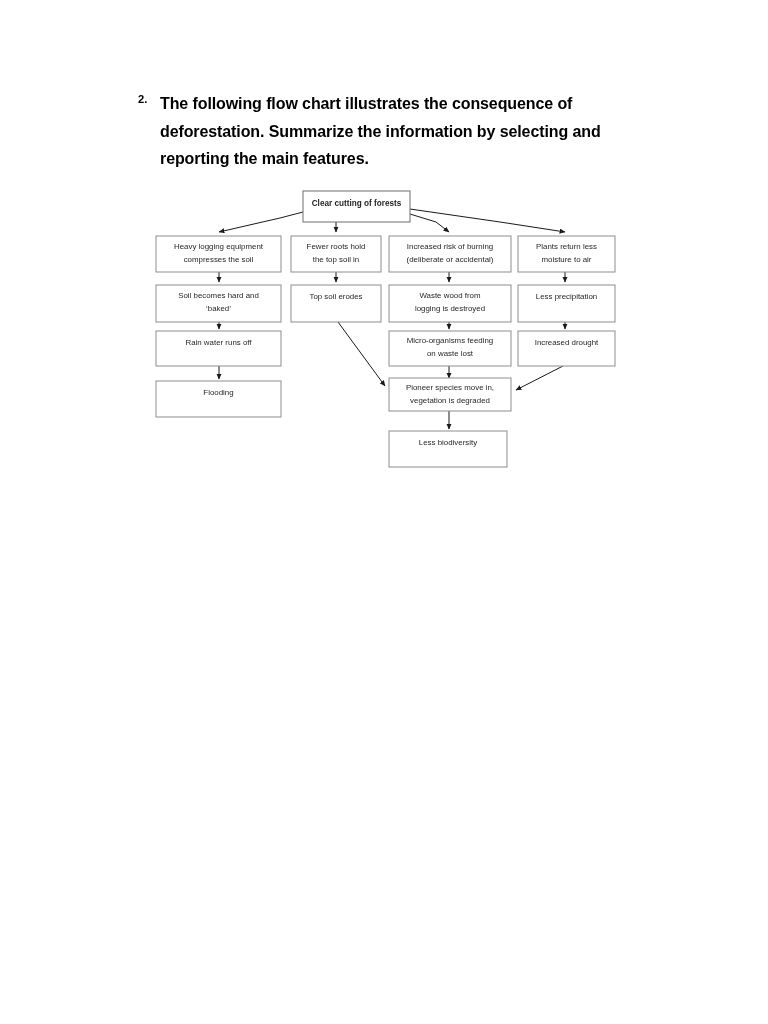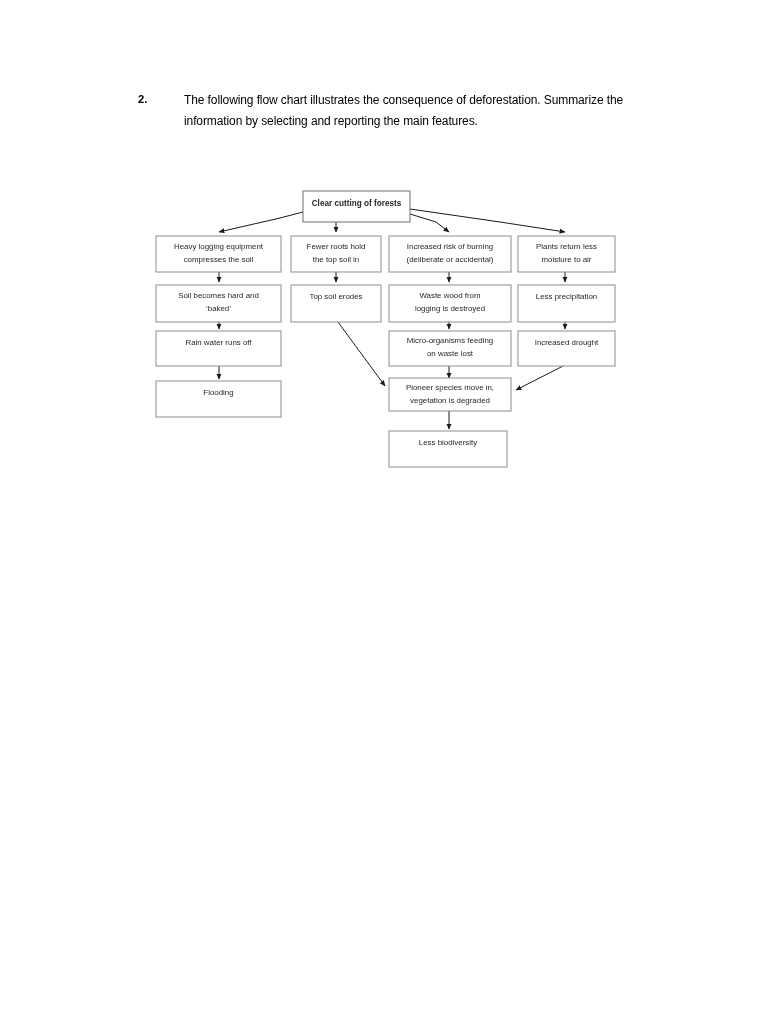--- a/index.html
+++ b/index.html
@@ -30,25 +30,24 @@
     align-items: flex-start;
   }
   .q-number {
     font-size: 11.2px;
     font-weight: bold;
     line-height: 1.72;
     width: 22px;
     flex: 0 0 22px;
   }
   .q-text {
-    font-size: 12px;
-    font-weight: normal;
+    font-size: 16px;
+    font-weight: bold;
     line-height: 1.72;
     letter-spacing: -0.1px;
-    margin-left: 24px;
   }
   
   .chart-wrap {
     position: absolute;
     left: 0;
     top: 0;
     width: 644px;
     height: 1024px;
     pointer-events: none;
   }

